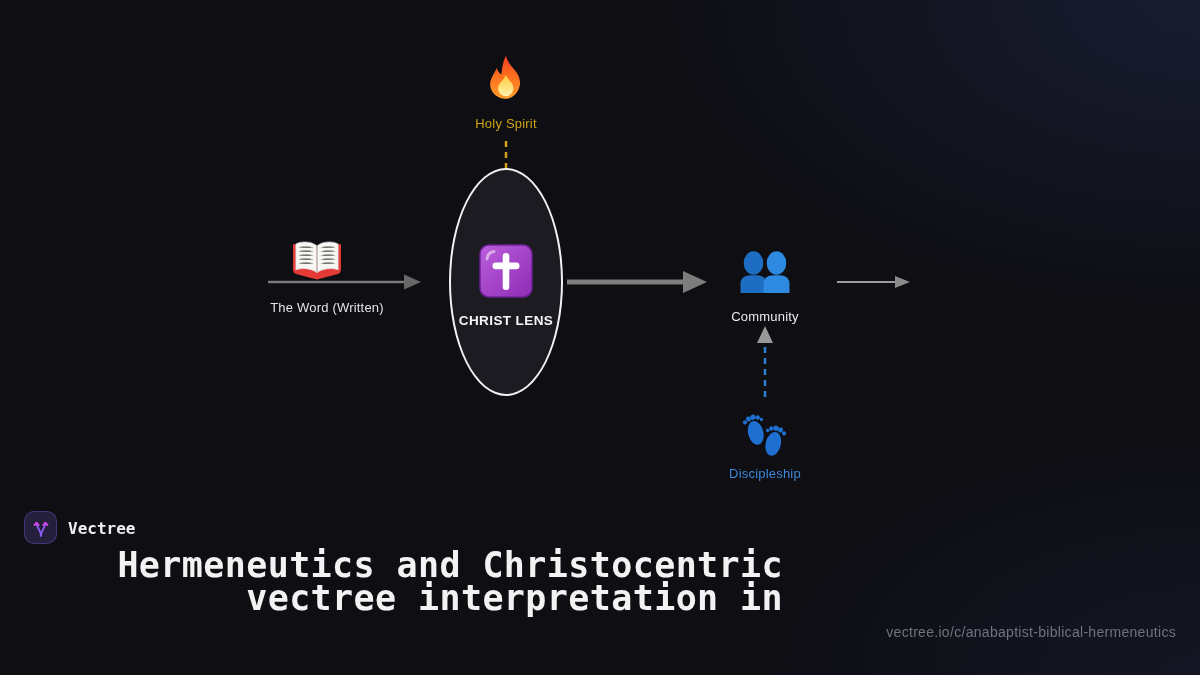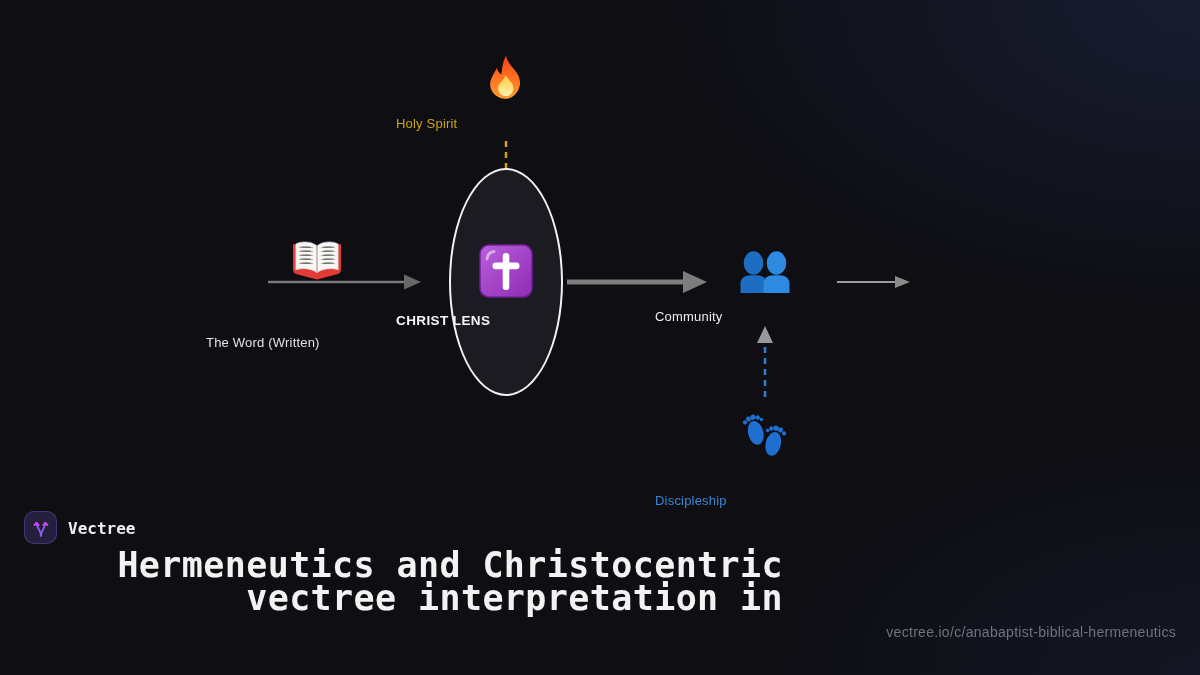--- a/index.html
+++ b/index.html
@@ -20,28 +20,28 @@
   
   .arrow-layer { left: 0; top: 0; width: 1200px; height: 675px; pointer-events: none; }
 
   .lens-ellipse {
     left: 449px; top: 168px; width: 114px; height: 228px;
     border: 2.5px solid #f2f2f2; border-radius: 50%;
     background: #1b1b21;
   }
 
   .node-label {
-    width: 220px; text-align: left;
+    width: 220px; text-align: center;
     font-size: 13px; color: #e6e6e6; letter-spacing: 0.2px;
   }
   .label-holy-spirit   { left: 396px; top: 116px; color: #cda315; }
-  .label-word          { left: 206px; top: 300px; color: #e3e3e3; margin-top: 35px; }
+  .label-word          { left: 217px; top: 300px; color: #e3e3e3; }
   .label-christ-lens   { left: 396px; top: 313px; color: #f5f5f5; font-weight: bold; font-size: 13.5px; letter-spacing: 0.4px; }
   .label-community     { left: 655px; top: 309px; color: #ececec; }
-  .label-discipleship  { left: 655px; top: 493px; color: #3d86d8; }
+  .label-discipleship  { left: 655px; top: 466px; color: #3d86d8; }
 
   .icon-fire       { left: 487px; top: 54px;  width: 38px; height: 48px; }
   .icon-book       { left: 292px; top: 239px; width: 50px; height: 41px; }
   .icon-cross      { left: 479px; top: 244px; width: 54px; height: 54px; }
   .icon-busts      { left: 739px; top: 251px; width: 52px; height: 42px; }
   .icon-footprints { left: 743px; top: 412px; width: 44px; height: 49px; }
 
   
   .logo-box {
     left: 24px; top: 511px; width: 33px; height: 33px;

